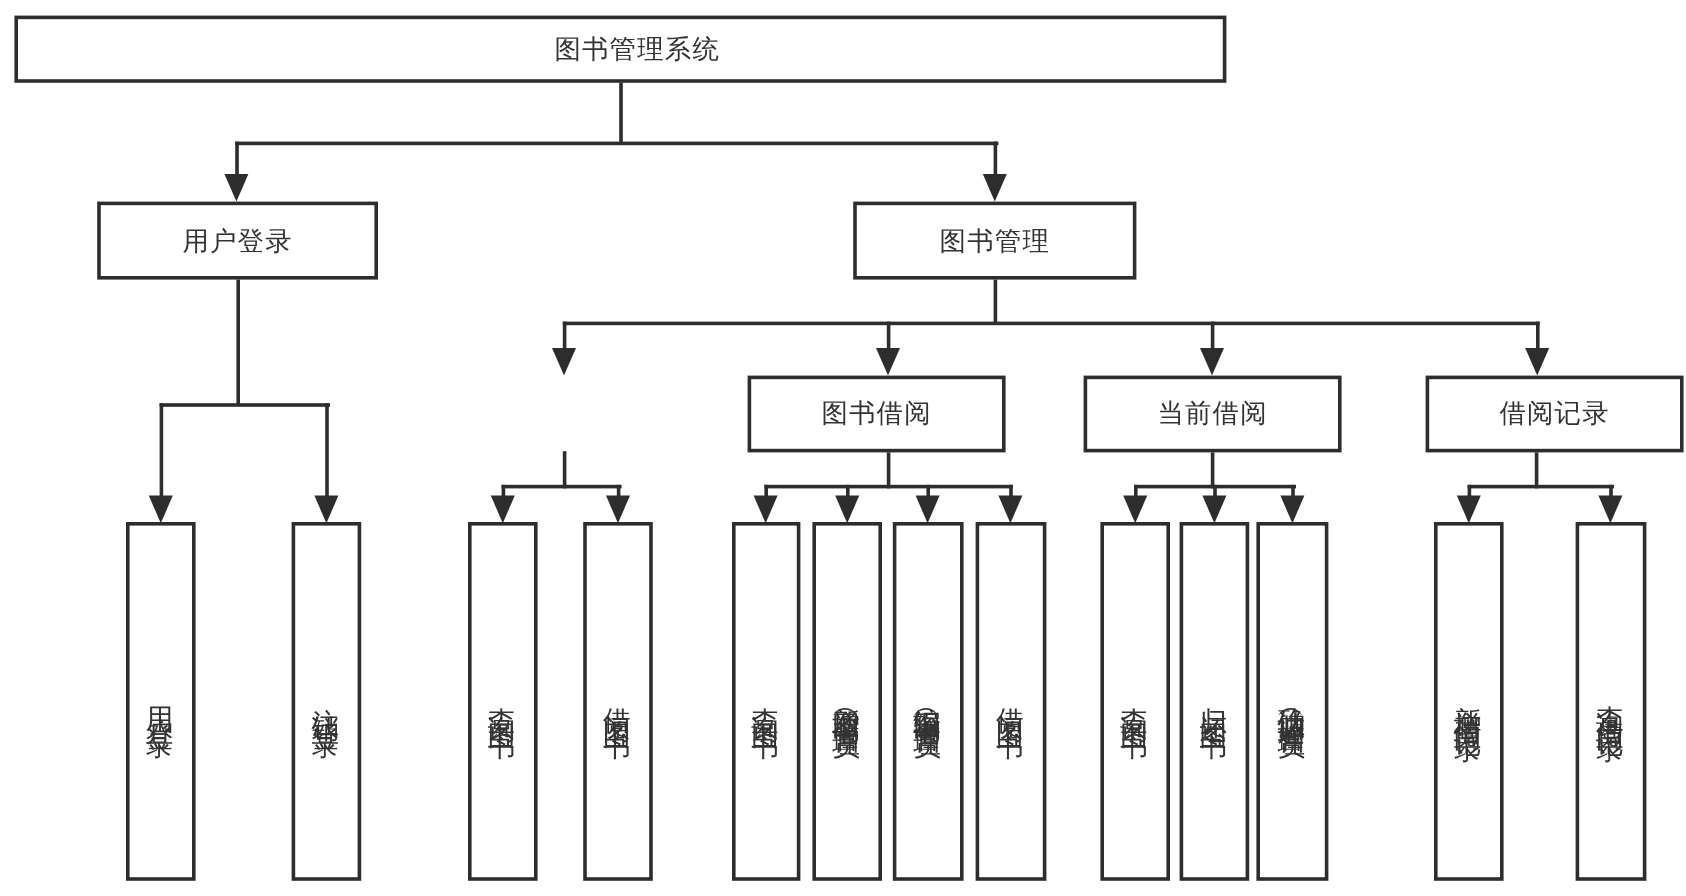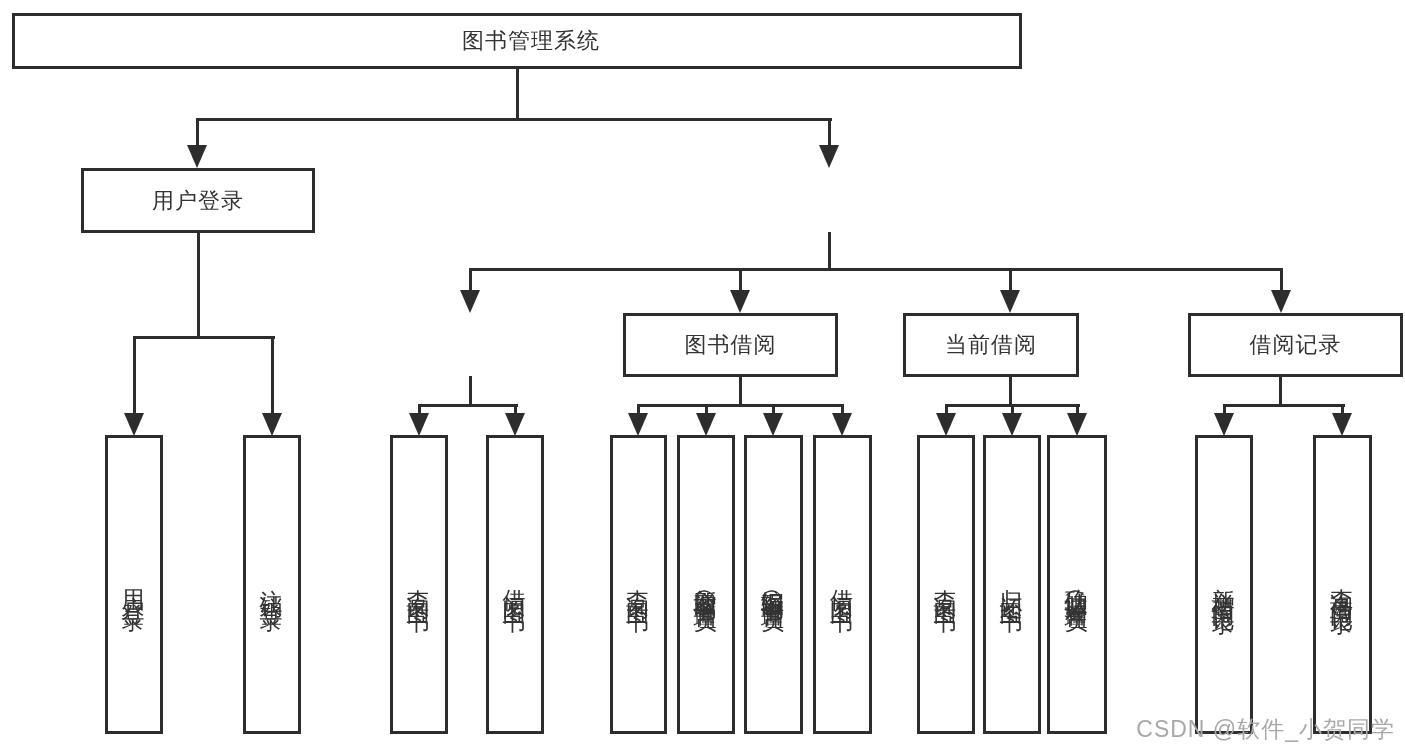--- a/index.html
+++ b/index.html
@@ -67,27 +67,30 @@
 <div id="canvas">
 
   <div class="node" style="left:12px;top:13px;width:1010px;height:56px;padding-left:28px;">
     <span>图书管理系统</span>
   </div>
 
   <div class="node" style="left:81px;top:168px;width:234px;height:65px;">
     <span>用户登录</span>
   </div>
 
+  <div class="node" style="left:711px;top:168px;width:236px;height:65px;">
+    <span>图书管理</span>
+  </div>
 
 
   <div class="node" style="left:623px;top:313px;width:215px;height:64px;">
     <span>图书借阅</span>
   </div>
 
-  <div class="node" style="left:903px;top:313px;width:176px;height:64px;text-align:center;">
+  <div class="node" style="left:903px;top:313px;width:215px;height:64px;text-align:center;">
     <span>当前借阅</span>
   </div>
 
   <div class="node" style="left:1188px;top:313px;width:215px;height:64px;">
     <span>借阅记录</span>
   </div>
 
   <div class="leaf" style="left:105px;top:435px;width:58px;height:299px;">
     <span class="vtext">用户登录</span>
   </div>
@@ -192,15 +195,14 @@
   <div class="vline" style="left:1076px;top:404px;height:12px;"></div>
   <div class="arrow" style="left:1067px;top:413px;"></div>
 
   <div class="vline" style="left:1279px;top:376px;height:31px;"></div>
   <div class="hline" style="left:1223px;top:404px;width:122px;"></div>
   <div class="vline" style="left:1223px;top:404px;height:12px;"></div>
   <div class="arrow" style="left:1214px;top:413px;"></div>
   <div class="vline" style="left:1341px;top:404px;height:12px;"></div>
   <div class="arrow" style="left:1332px;top:413px;"></div>
 
-  <div class="watermark">CSDN @软件_小贺同学</div>
 
 </div>
 
 </body></html>

